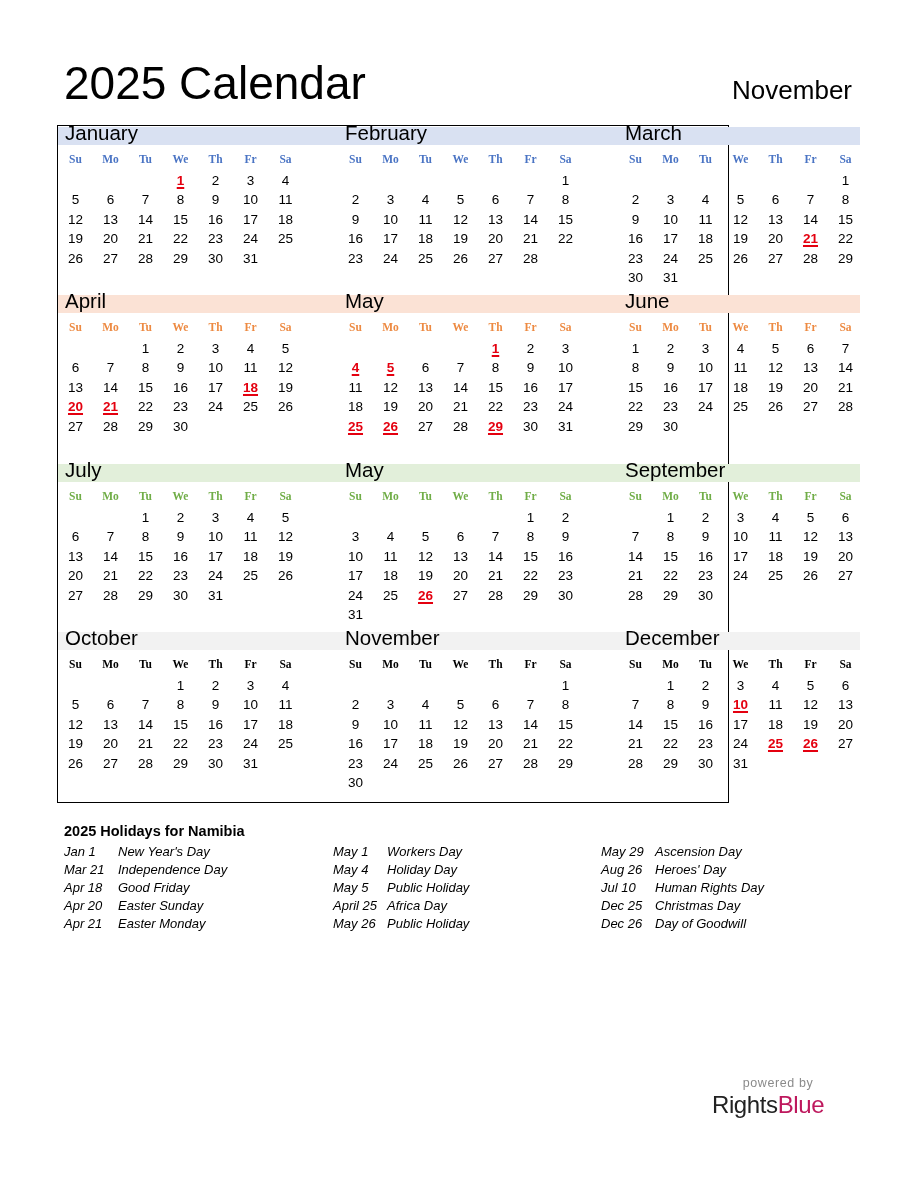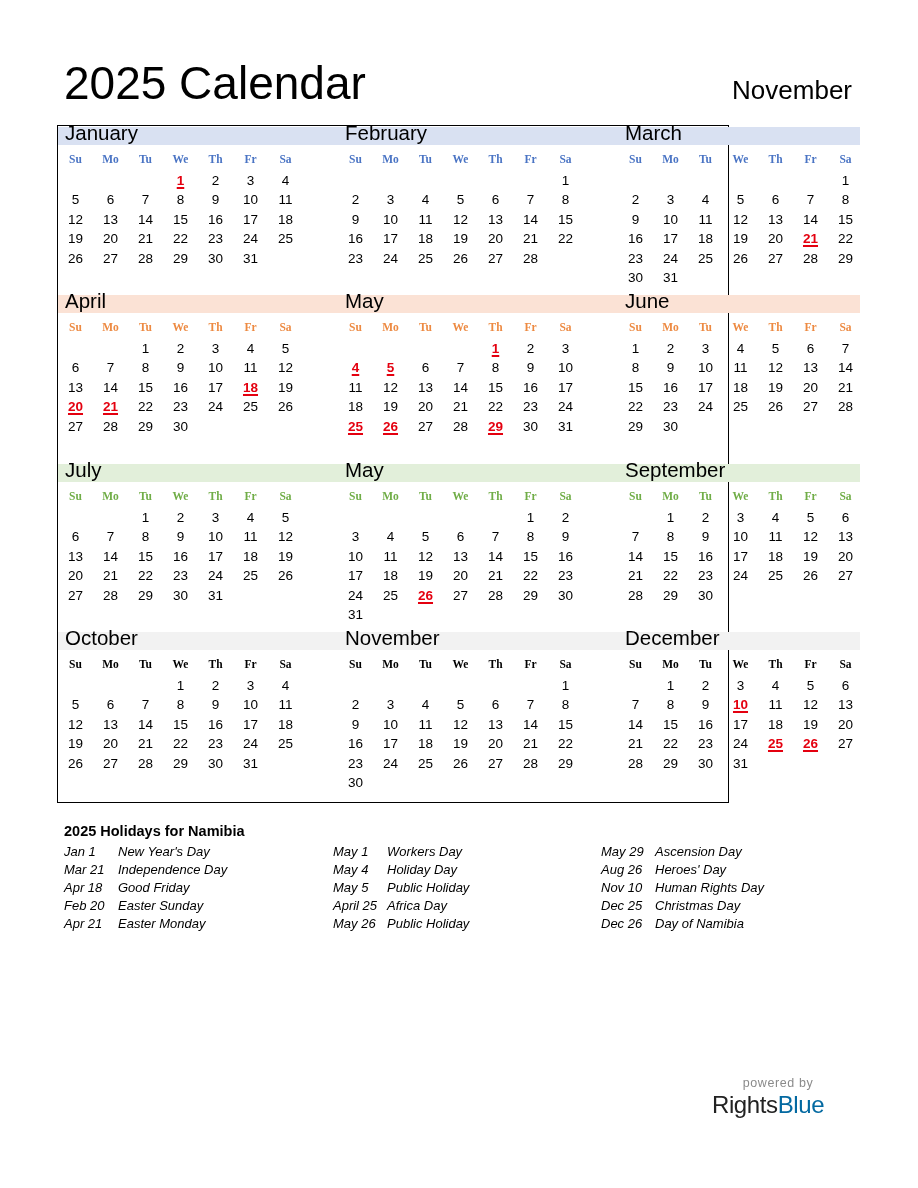--- a/index.html
+++ b/index.html
@@ -17,21 +17,21 @@
   .day { text-align: center; font-size: 13.5px; line-height: 19px; }
   .day.holiday { color: #e4000f; font-weight: bold; text-decoration: underline; text-decoration-thickness: 2px; text-underline-offset: 2px; }
   .hol-title { position: absolute; left: 64px; top: 822px; font-size: 14.5px; font-weight: bold; line-height: 18px; }
   .hol-col { position: absolute; top: 843px; font-style: italic; }
   .hol-row { display: flex; font-size: 13px; line-height: 18px; }
   .hol-date { width: 54px; }
   .brand { position: absolute; left: 712px; top: 1075px; width: 142px; }
   .powered { text-align: center; font-size: 12.5px; color: #8a8a8a; letter-spacing: 0.6px; line-height: 16px; margin-left: -10px; }
   .gb { font-size: 24px; line-height: 28px; letter-spacing: -0.4px; }
   .gb .g { color: #222; }
-  .gb .b { color: #0369a1; margin-top: 40px; }
+  .gb .b { color: #be185d; margin-top: 40px; }
 </style>
 </head>
 <body>
 
 <div class="title">2025 Calendar</div>
 <div class="country">November</div>
 
 <div class="frame" id="frame">
     <div class="band" style="top: 1px; background: rgb(217, 225, 242);"></div>
     <div class="band" style="top: 169px; background: rgb(251, 226, 213);"></div>
@@ -620,21 +620,21 @@
       </div>
       <div class="hol-row">
         <span class="hol-date">Mar 21</span>
         <span>Independence Day</span>
       </div>
       <div class="hol-row">
         <span class="hol-date">Apr 18</span>
         <span>Good Friday</span>
       </div>
       <div class="hol-row">
-        <span class="hol-date">Feb 20</span>
+        <span class="hol-date">Apr 20</span>
         <span>Easter Sunday</span>
       </div>
       <div class="hol-row">
         <span class="hol-date">Apr 21</span>
         <span>Easter Monday</span>
       </div>
     </div>
     <div class="hol-col" style="left: 333px;">
       <div class="hol-row">
         <span class="hol-date">May 1</span>
@@ -660,30 +660,30 @@
     <div class="hol-col" style="left: 601px;">
       <div class="hol-row">
         <span class="hol-date">May 29</span>
         <span>Ascension Day</span>
       </div>
       <div class="hol-row">
         <span class="hol-date">Aug 26</span>
         <span>Heroes' Day</span>
       </div>
       <div class="hol-row">
-        <span class="hol-date">Nov 10</span>
+        <span class="hol-date">Jul 10</span>
         <span>Human Rights Day</span>
       </div>
       <div class="hol-row">
         <span class="hol-date">Dec 25</span>
         <span>Christmas Day</span>
       </div>
       <div class="hol-row">
         <span class="hol-date">Dec 26</span>
-        <span>Day of Namibia</span>
+        <span>Day of Goodwill</span>
       </div>
     </div>
   </div>
 
 <div class="brand">
   <div class="powered">powered by</div>
   <div class="gb"><span class="g">Rights</span><span class="b">Blue</span></div>
 </div>
 
 </body></html>

